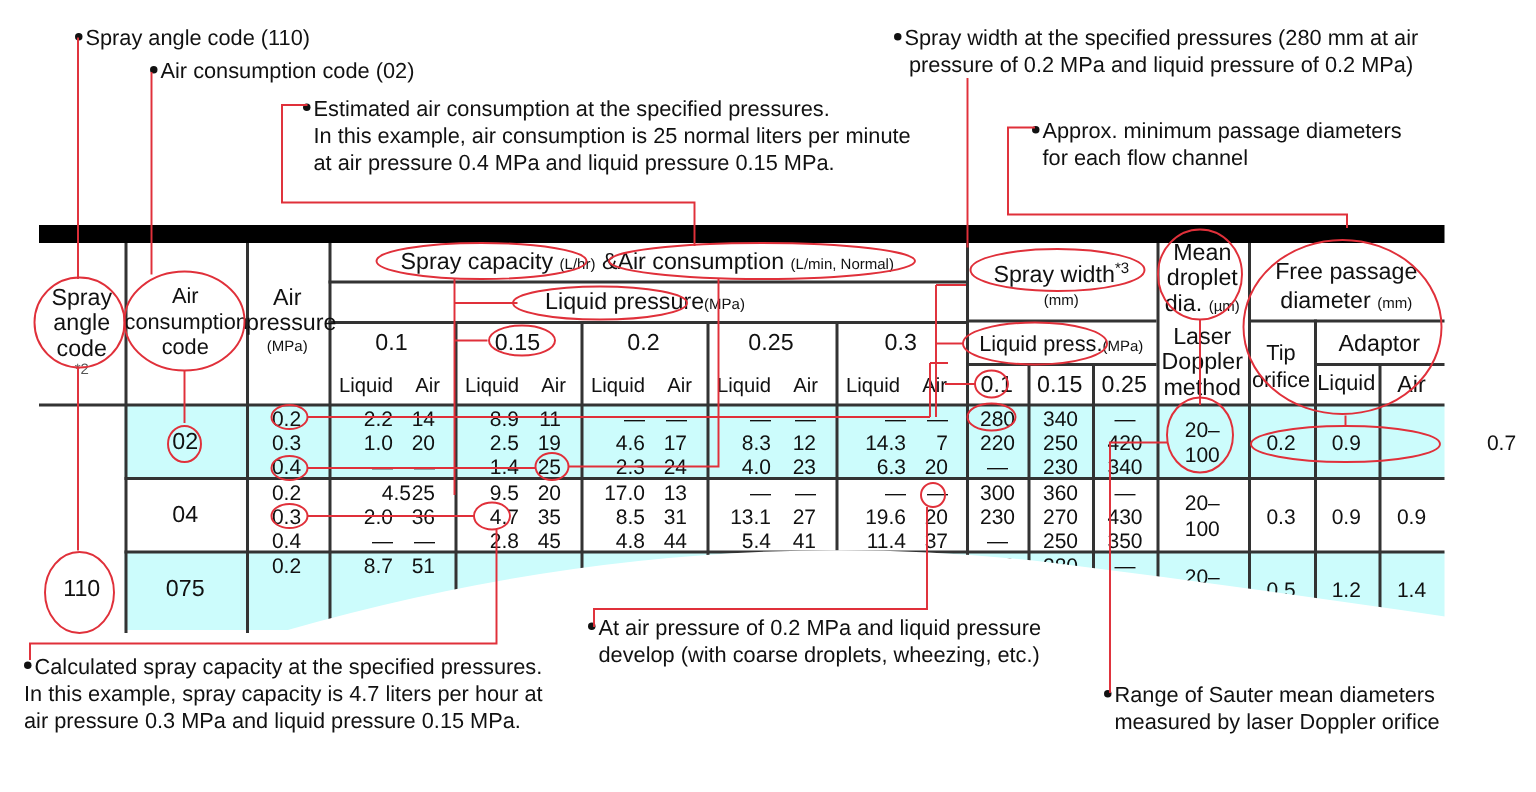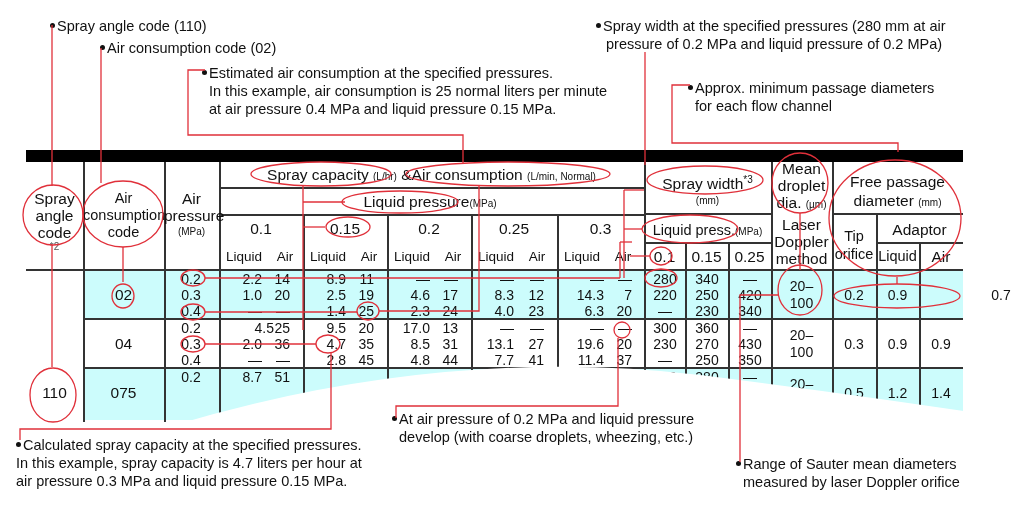--- a/index.html
+++ b/index.html
@@ -205,21 +205,21 @@
 <div class="cell" style="left:518px; top:336px; width:26px;">27</div>
 <div class="cell" style="left:560px; top:336px; width:44px;">19.6</div>
 <div class="cell" style="left:608px; top:336px; width:24px;">20</div>
 
 <div class="cell" style="left:222px; top:352px; width:40px;">—</div>
 <div class="cell" style="left:266px; top:352px; width:24px;">—</div>
 <div class="cell" style="left:306px; top:352px; width:40px;">2.8</div>
 <div class="cell" style="left:350px; top:352px; width:24px;">45</div>
 <div class="cell" style="left:390px; top:352px; width:40px;">4.8</div>
 <div class="cell" style="left:434px; top:352px; width:24px;">44</div>
-<div class="cell" style="left:474px; top:352px; width:40px;">7.7</div>
+<div class="cell" style="left:474px; top:352px; width:40px;">5.4</div>
 <div class="cell" style="left:518px; top:352px; width:26px;">41</div>
 <div class="cell" style="left:560px; top:352px; width:44px;">11.4</div>
 <div class="cell" style="left:608px; top:352px; width:24px;">37</div>
 
 <div class="cell" style="left:222px; top:369px; width:40px;">8.7</div>
 <div class="cell" style="left:266px; top:369px; width:24px;">51</div>
 <div class="cell" style="left:560px; top:369px; width:44px;">—</div>
 <div class="cell" style="left:608px; top:369px; width:24px;">—</div>
 
 <div class="cell" style="left:390px; top:271px; width:40px;">—</div>

